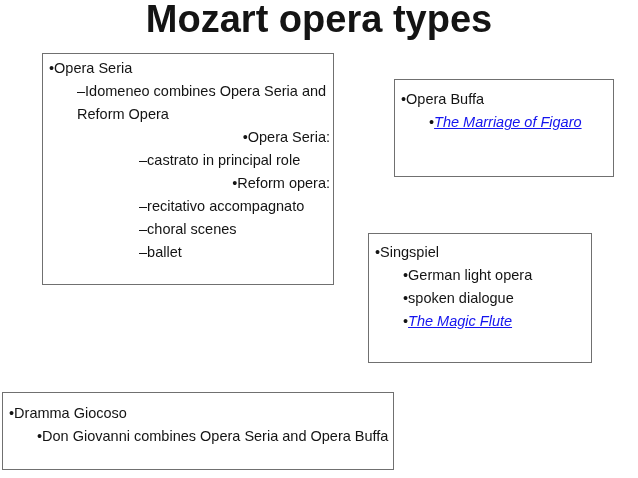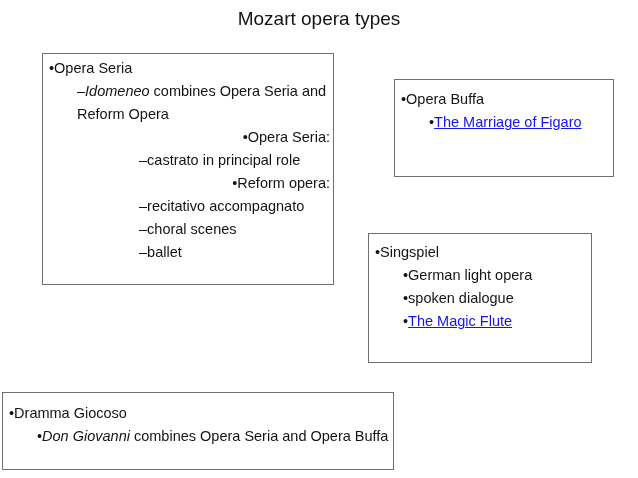--- a/index.html
+++ b/index.html
@@ -15,22 +15,22 @@
     color:var(--text);
     font-family:"Liberation Sans","DejaVu Sans",sans-serif;
     position:relative;
     overflow:hidden;
   }
   .slide{position:absolute;inset:0;}
   .title{
     position:absolute;
     top:0;left:0;width:100%;
     text-align:center;
-    font-size:19px;
-    font-weight:400;
+    font-size:38px;
+    font-weight:700;
     line-height:38px;
     color:var(--text);
   }
   .tbox{
     position:absolute;
     border:1px solid var(--border);
     background:var(--bg);
     font-size:14.5px;
     line-height:23px;
     overflow:hidden;
@@ -38,23 +38,24 @@
   #box-opera-seria   {left:42px;  top:53px;  width:292px; height:232px; padding:3px 3px 0 6px;}
   #box-opera-buffa   {left:394px; top:79px;  width:220px; height:98px;  padding:8px 3px 0 6px;}
   #box-singspiel     {left:368px; top:233px; width:224px; height:130px; padding:7px 3px 0 6px;}
   #box-dramma-giocoso{left:2px;   top:392px; width:392px; height:78px;  padding:9px 20px 0 6px;}
   .line{white-space:nowrap;}
   .lv1{padding-left:0;}
   .lv2{padding-left:28px;}
   .lv3{padding-left:58px;text-align:right;}
   .lv4{padding-left:90px;}
   .bullet{color:var(--text);}
-  .italic{font-style:italic;}
+  .italic{}
   .link{
     color:var(--link);
+    font-style:italic;
     text-decoration:underline;
     cursor:pointer;
   }
 </style>
 </head>
 <body>
 
 <div class="slide">
   <h1 class="title">Mozart opera types</h1>
   <div class="tbox" id="box-opera-seria">

